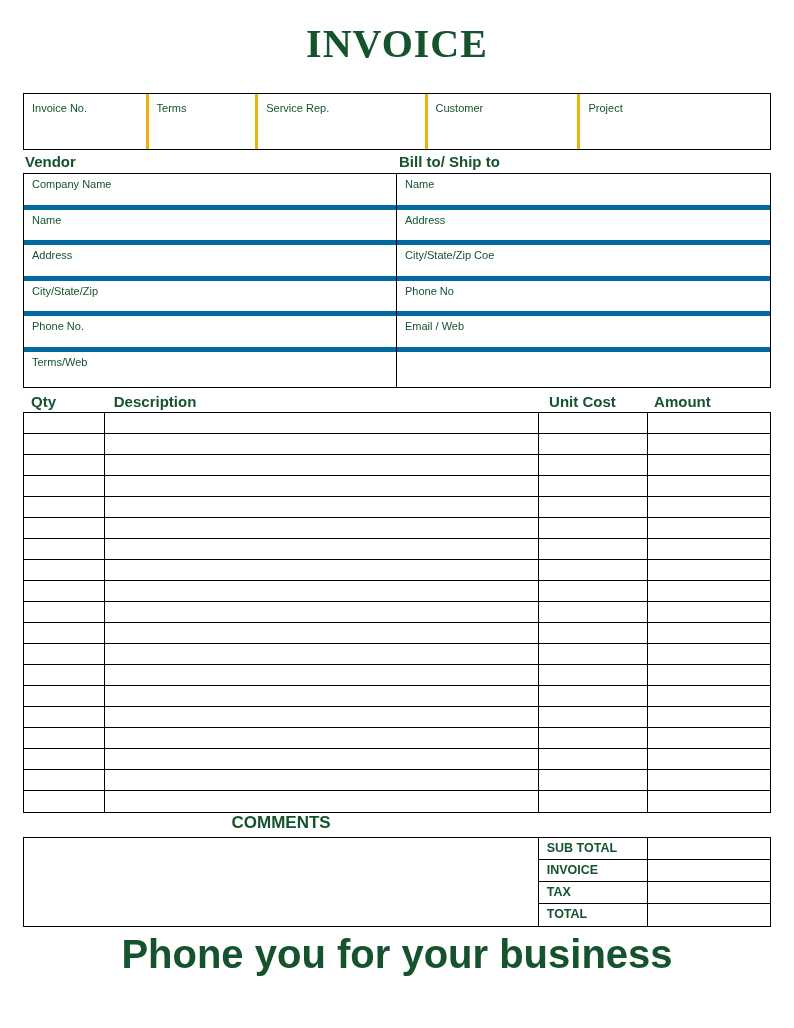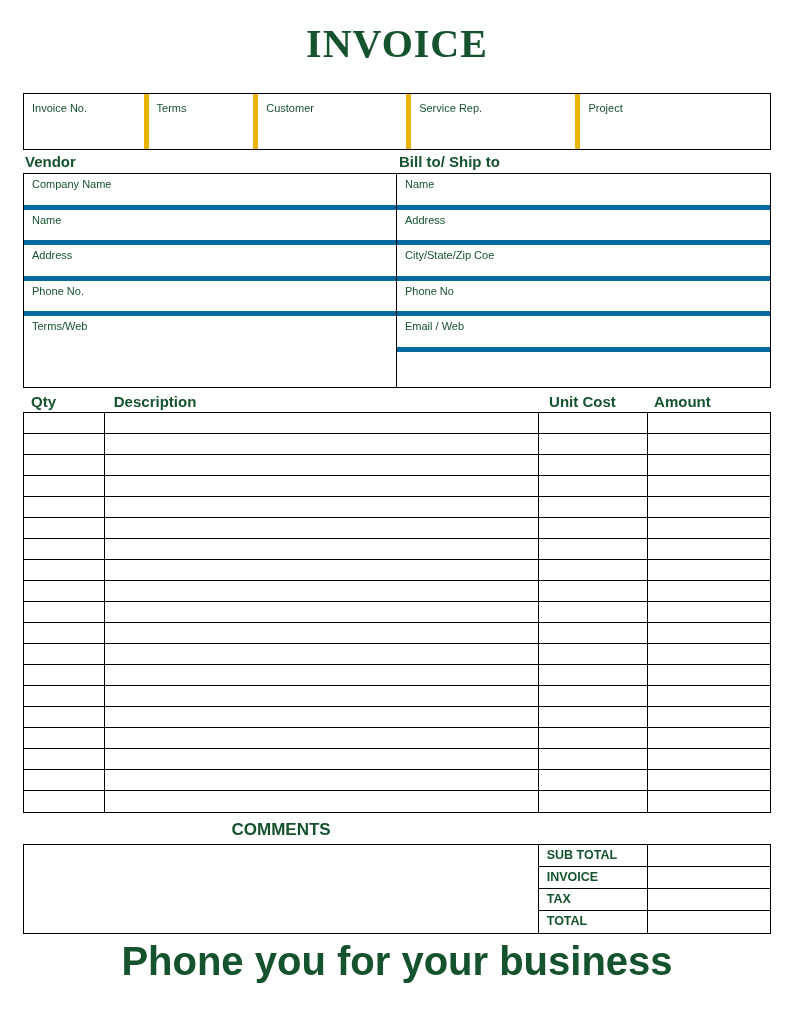--- a/index.html
+++ b/index.html
@@ -9,21 +9,21 @@
     font-family:"Liberation Sans", sans-serif;
     padding:20px 23px 0; overflow:hidden;
   }
   .title {
     font-family:"Liberation Serif", serif;
     font-weight:700; font-size:40px; line-height:1.2;
     text-align:center; letter-spacing:1px;
   }
   
   .header-table { display:flex; border:1px solid #000; min-height:57px; margin-top:25px; }
-  .h-cell { border-right:5px solid #eab308; padding:4px 8px; }
+  .h-cell { border-right:3px solid #eab308; padding:4px 8px; }
   .h-cell:last-child { border-right:none; }
   .cell-label { font-size:11px; display:inline-block; }
   .w1{width:16.7%} .w2{width:14.7%} .w3{width:20.5%} .w4{width:22.7%} .w5{flex:1}
   
   .section-headings { display:flex; margin-top:3px; font-weight:700; font-size:15px; line-height:18px; }
   .section-headings .sh { width:50%; padding-left:2px; }
   .vb-table { display:flex; border:1px solid #000; margin-top:2px; }
   .vb-col { width:50%; }
   .vb-col.left { border-right:1px solid #000; }
   .vb-row { height:35.5px; border-bottom:5px solid #0369a1; padding:4px 8px; font-size:11px; }
@@ -33,21 +33,21 @@
   .items-table { border:1px solid #000; margin-top:1px; }
   .item-row { display:flex; height:21px; border-bottom:1px solid #000; }
   .item-row:last-child { border-bottom:none; }
   .item-cell { border-right:1px solid #000; height:100%; }
   .item-cell:last-child { border-right:none; }
   .col-qty { width:10.8%; padding-left:8px; }
   .col-description { width:58.2%; padding-left:10px; }
   .col-unit-cost { width:14.7%; padding-left:10px; }
   .col-amount { flex:1; padding-left:5px; }
   
-  .comments-row { display:flex; margin-top:7px; }
+  .comments-row { display:flex; }
   .comments-heading { width:69%; text-align:center; font-weight:700; font-size:17px; }
   .bottom { display:flex; border:1px solid #000; margin-top:4px; }
   .comments-box { width:69%; border-right:1px solid #000; }
   .totals { flex:1; display:flex; flex-direction:column;justify-content:center; }
   .totals-row { display:flex; height:22px; border-bottom:1px solid #000; }
   .totals-row:last-child { border-bottom:none; }
   .totals-label { width:47.4%; border-right:1px solid #000; font-weight:700; font-size:12.5px; padding:3px 8px; }
   .totals-value { flex:1; }
   
   .footer { text-align:center; font-weight:700; font-size:40px; line-height:1.2; margin-top:3px; }
@@ -59,25 +59,25 @@
 
   <div class="title">INVOICE</div>
 
   <div class="header-table">
     <div class="h-cell w1">
       <span class="cell-label">Invoice No.</span>
     </div>
     <div class="h-cell w2">
       <span class="cell-label">Terms</span>
     </div>
+    <div class="h-cell w4">
+      <span class="cell-label">Service Rep.</span>
+    </div>
     <div class="h-cell w3">
       <span class="cell-label">Customer</span>
-    </div>
-    <div class="h-cell w4">
-      <span class="cell-label">Service Rep.</span>
     </div>
     <div class="h-cell w5">
       <span class="cell-label">Project</span>
     </div>
   </div>
 
   <div class="section-headings">
     <span class="sh">Vendor</span>
     <span class="sh">Bill to/ Ship to</span>
   </div>
@@ -85,20 +85,23 @@
   <div class="vb-table">
     <div class="vb-col left">
       <div class="vb-row">
         <span class="cell-label">Company Name</span>
       </div>
       <div class="vb-row">
         <span class="cell-label">Name</span>
       </div>
       <div class="vb-row">
         <span class="cell-label">Address</span>
+      </div>
+      <div class="vb-row">
+        <span class="cell-label">City/State/Zip</span>
       </div>
       <div class="vb-row">
         <span class="cell-label">Phone No.</span>
       </div>
       <div class="vb-row">
         <span class="cell-label">Terms/Web</span>
       </div>
     </div>
     <div class="vb-col">
       <div class="vb-row">

